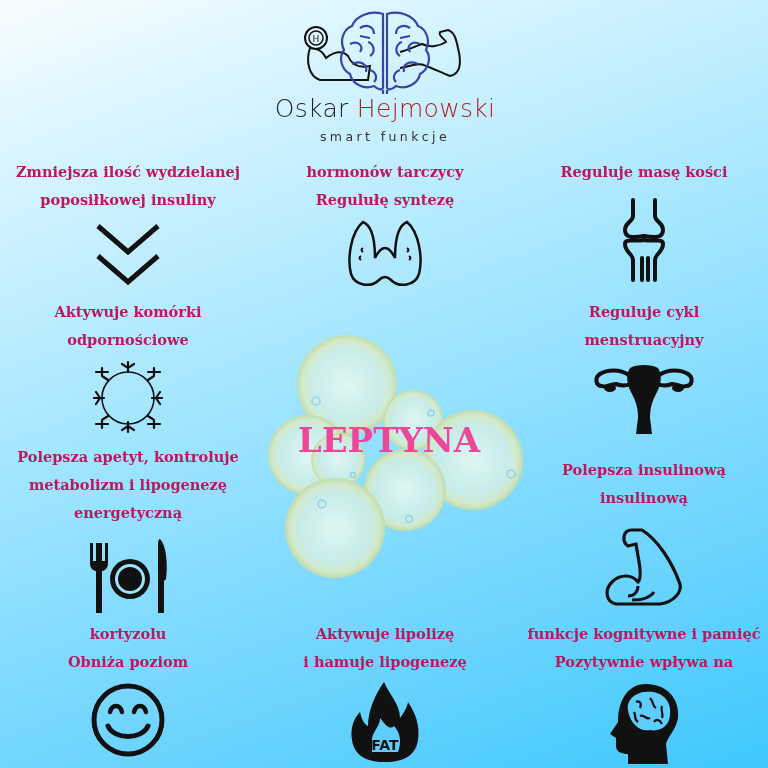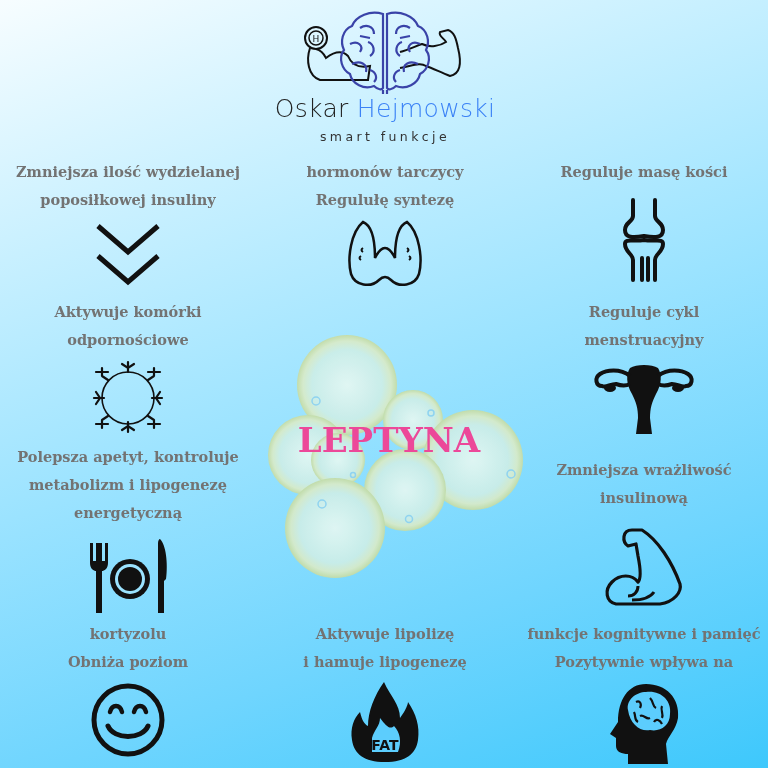--- a/index.html
+++ b/index.html
@@ -9,29 +9,29 @@
     font-family: "DejaVu Serif", "Liberation Serif", serif;
     color: #1a1a1a;
   }
   .abs { position: absolute; }
   .logo { left: 260px; top: 8px; width: 250px; height: 140px; }
   .logo-name {
     position: absolute; left: 0; top: 86px; width: 250px; text-align: center;
     font-family: "DejaVu Sans", "Liberation Sans", sans-serif; font-size: 25px; font-weight: 300;
     letter-spacing: 0.3px; color: #222;
   }
-  .logo-name .blue { color: #3b82f6; }
+  .logo-name .blue { color: #b91c1c; }
   .logo-sub {
     position: absolute; left: 0; top: 121px; width: 250px; text-align: center;
     font-family: "DejaVu Sans", "Liberation Sans", sans-serif; font-size: 12.5px;
     letter-spacing: 3.4px; color: #333;
   }
   .item { position: absolute; text-align: center; }
   .label {
-    font-size: 14.5px; font-weight: bold; line-height: 28px; color: #737373;
+    font-size: 14.5px; font-weight: bold; line-height: 28px; color: #be185d;
     white-space: nowrap;
   }
   .icon { display: block; margin: 0 auto; }
   .title-center {
     position: absolute; left: 270px; top: 420px; width: 238px; text-align: center;
     font-family: "DejaVu Serif", "Liberation Serif", serif; font-weight: bold;
     font-size: 34px; letter-spacing: 0px; color: #ec4899;
   }
   .cells { left: 255px; top: 330px; width: 275px; height: 250px; }
 </style>
@@ -152,21 +152,21 @@
   <svg class="icon" width="84" height="76" viewBox="0 0 84 76" style="margin-top:12px">
     <path d="M4 4 L4 24 C4 30 8 32 10 32 L10 74 L16 74 L16 32 C18 32 22 30 22 24 L22 4 L19 4 L19 22 L16 22 L16 4 L10 4 L10 22 L7 22 L7 4 Z" fill="#111"></path>
     <circle cx="44" cy="40" r="20" fill="#111"></circle>
     <circle cx="44" cy="40" r="15" fill="#9be3ff"></circle>
     <circle cx="44" cy="40" r="12" fill="#111"></circle>
     <path d="M74 0 C80 6 82 24 80 40 L78 42 L78 74 L72 74 L72 4 C72 2 73 0 74 0 Z" fill="#111"></path>
   </svg>
 </div>
 
 <div class="item" style="left:520px;top:456px;width:248px">
-  <div class="label">Zmniejsza wrażliwość</div>
+  <div class="label">Polepsza insulinową</div>
   <div class="label">insulinową</div>
   <svg class="icon" width="84" height="82" viewBox="0 0 84 82" style="margin-top:14px">
     <path d="M30 4 C20 4 20 16 26 20 L34 18 L36 30 C38 40 40 52 36 56 C30 48 18 48 10 56 C2 64 4 76 14 78 L58 78 C72 76 80 66 78 58 C70 36 56 14 40 4 Z" fill="none" stroke="#111" stroke-width="3.2" stroke-linejoin="round"></path>
     <path d="M36 60 C36 66 32 70 26 70 M30 74 C40 74 48 72 52 66" fill="none" stroke="#111" stroke-width="3"></path>
   </svg>
 </div>
 
 <div class="item" style="left:0;top:620px;width:256px">
   <div class="label">kortyzolu</div>
   <div class="label">Obniża poziom</div>

